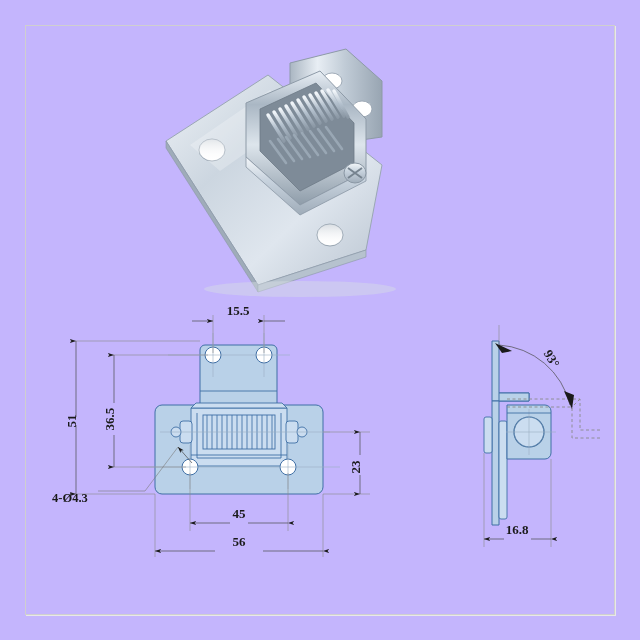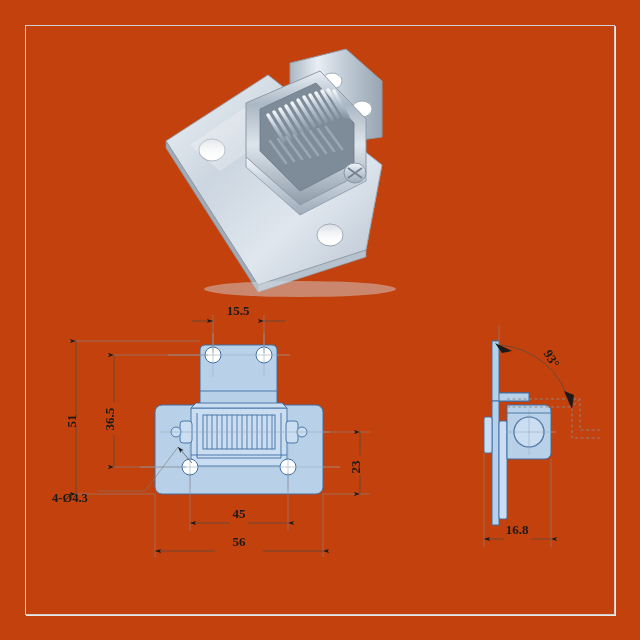--- a/index.html
+++ b/index.html
@@ -8,21 +8,21 @@
     padding: 0;
     background: #ffffff;
   }
   body {
     font-family: "Liberation Serif", serif;
   }
   #page {
     position: relative;
     width: 640px;
     height: 640px;
-    background: #c2410c;
+    background: #c4b5fd;
     overflow: hidden;
   }
   
   #frame {
     position: absolute;
     left: 25px;
     top: 25px;
     width: 590px;
     height: 590px;
     border: 1px solid #cfcfcf;

